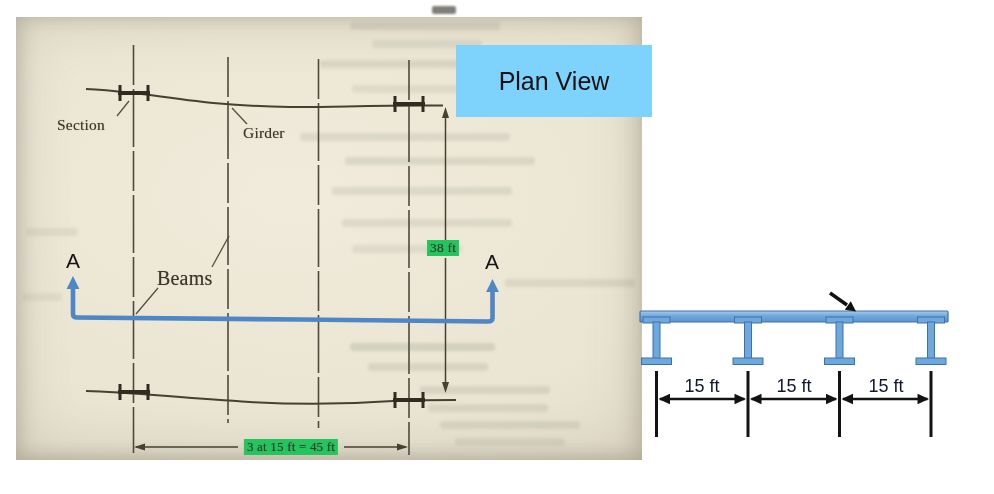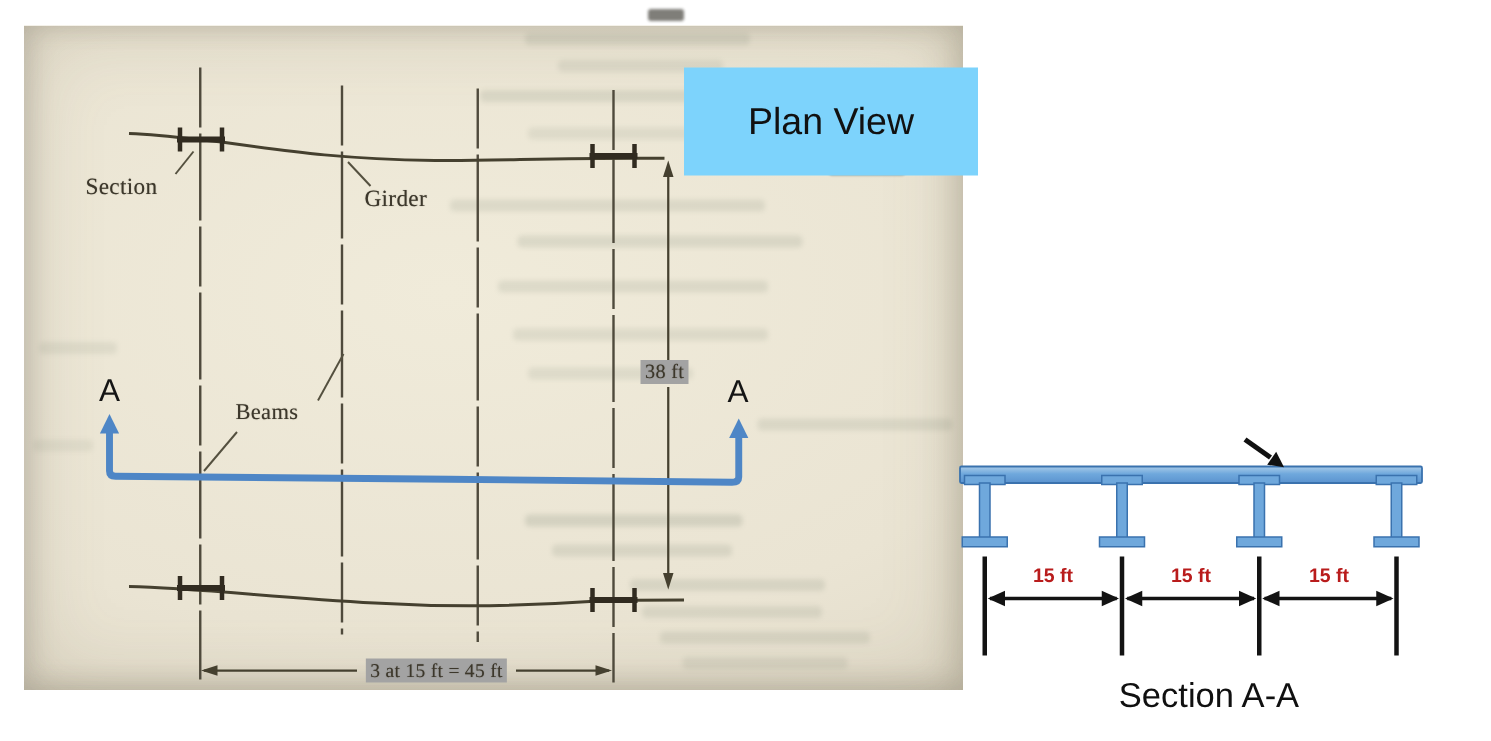--- a/index.html
+++ b/index.html
@@ -16,28 +16,28 @@
   .bleed{position:absolute;height:8px;border-radius:3px;background:#75806e;opacity:.14;filter:blur(1.6px);}
   .bleed.dark{background:#4e5147;opacity:.5;filter:blur(.7px);height:7px;}
   .smudge{position:absolute;background:#3c3a33;border-radius:2px;filter:blur(1.2px);opacity:.65;}
 
   .overlay{position:absolute;left:0;top:0;}
 
   
   .lbl-serif{position:absolute;font-family:"Liberation Serif",serif;color:#3c372b;
              letter-spacing:.2px;text-shadow:0 0 .7px rgba(60,55,40,.5);white-space:nowrap;}
   .lbl-sans{position:absolute;font-family:"Liberation Sans",sans-serif;color:#141414;white-space:nowrap;}
-  .dim-inline{background:#a3a3a3;padding:0 3px;}
+  .dim-inline{background:#22c55e;padding:0 3px;}
   .centerx{transform:translateX(-50%);}
   .planview-box{position:absolute;left:456px;top:45px;width:196px;height:72px;background:#7dd3fc;
                 display:flex;align-items:center;justify-content:center;
                 font-size:25px;color:#111;}
   .section-title{font-size:23px;color:#101010;}
   .deck-label{font-size:17px;font-weight:bold;color:#1c1c1c;}
-  .ftlabel{font-size:13px;font-weight:bold;color:#b91c1c;}
+  .ftlabel{font-size:18px;font-weight:normal;color:#0f172a;}
   .a-marker{font-size:21px;color:#151515;}
 </style>
 </head>
 <body>
 
 <div class="stage">
 
   <div class="scan">
     <div class="bleed" style="left:334px;top:5px;width:150px;opacity:.15"></div>
     <div class="bleed" style="left:356px;top:23px;width:110px;opacity:.13"></div>
@@ -179,24 +179,23 @@
       <line x1="830" y1="293" x2="847" y2="305" stroke="#111" stroke-width="3.4"></line>
       <polygon points="856,311.5 844.8,309.8 850.8,301.2" fill="#111"></polygon>
     </g>
   </svg>
 
   <div class="planview-box">
     <span>Plan View</span>
   </div>
   <div class="lbl-serif" style="left:57px;top:116px;font-size:15.5px;">Section</div>
   <div class="lbl-serif" style="left:243px;top:124px;font-size:15.5px;">Girder</div>
-  <div class="lbl-serif" style="left:157px;top:267px;font-size:15px;text-align:right;">Beams</div>
+  <div class="lbl-serif" style="left:157px;top:267px;font-size:20px;text-align:right;">Beams</div>
   <div class="lbl-serif dim-inline" style="left:427px;top:240px;font-size:13.5px;">38 ft</div>
   <div class="lbl-serif dim-inline centerx" style="left:291px;top:439px;font-size:13px;">3 at 15 ft = 45 ft</div>
   <div class="lbl-sans a-marker centerx" style="left:73px;top:249px;">A</div>
   <div class="lbl-sans a-marker centerx" style="left:492px;top:250px;">A</div>
 
   <div class="lbl-sans ftlabel centerx" style="left:702px;top:376px;">15 ft</div>
   <div class="lbl-sans ftlabel centerx" style="left:794px;top:376px;">15 ft</div>
   <div class="lbl-sans ftlabel centerx" style="left:886px;top:376px;">15 ft</div>
-  <div class="lbl-sans section-title centerx" style="left:806px;top:450px;">Section A-A</div>
 
 </div>
 
 </body></html>

